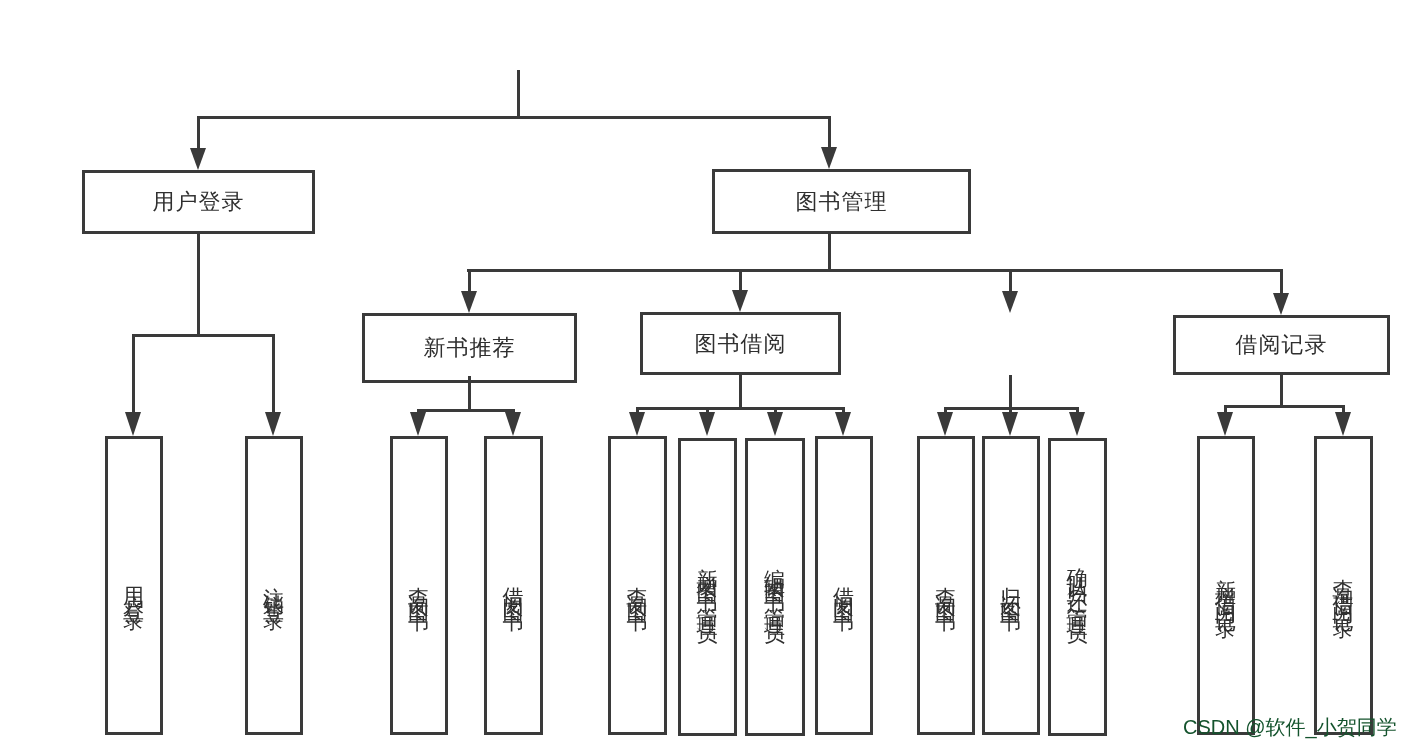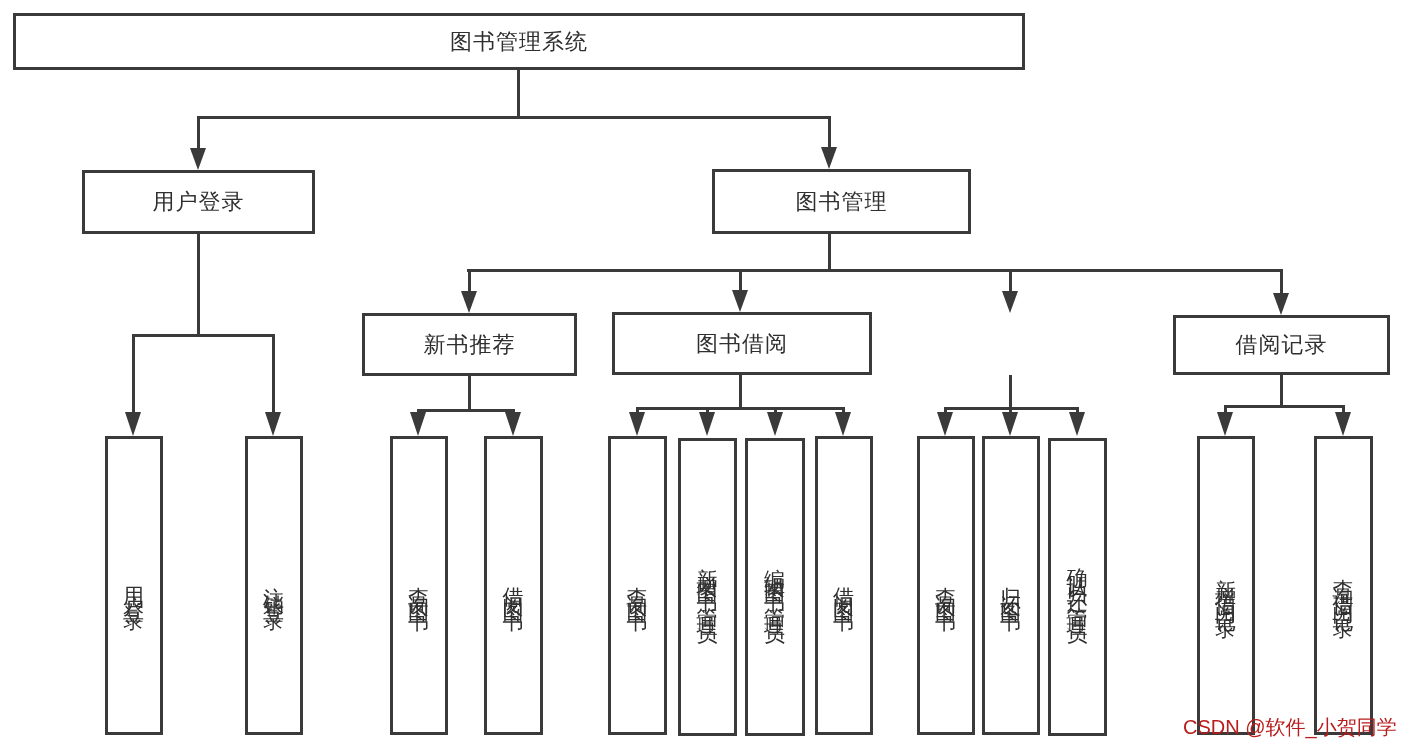--- a/index.html
+++ b/index.html
@@ -37,31 +37,30 @@
     position:absolute;width:0;height:0;
     border-left:8px solid transparent;
     border-right:8px solid transparent;
     border-top:24px solid #3a3a3a;
   }
   .arr.sm{border-top-width:22px;}
   .watermark{
     position:absolute;
     left:1183px;top:714px;
     font-size:20px;
-    color:#b91c1c;
+    color:#14532d;
     white-space:nowrap;
     z-index:5;
   }
 </style>
 </head>
 <body>
 
 <div id="stage">
 
-  <div class="box hbox" style="left:13px;top:13px;width:1012px;height:57px">图书管理系统</div>
 
   <div class="vl" style="left:517px;top:70px;height:48px"></div>
   <div class="hl" style="left:197px;top:116px;width:633px"></div>
   <div class="vl" style="left:197px;top:116px;height:33px"></div>
   <div class="arr sm" style="left:190px;top:148px"></div>
   <div class="vl" style="left:828px;top:116px;height:32px"></div>
   <div class="arr sm" style="left:821px;top:147px"></div>
 
   <div class="box hbox" style="left:82px;top:170px;width:233px;height:64px">用户登录</div>
   <div class="box hbox" style="left:712px;top:169px;width:259px;height:65px">图书管理</div>
@@ -77,22 +76,22 @@
   <div class="hl" style="left:467px;top:269px;width:815px"></div>
   <div class="vl" style="left:468px;top:269px;height:22px"></div>
   <div class="arr sm" style="left:461px;top:291px"></div>
   <div class="vl" style="left:739px;top:269px;height:22px"></div>
   <div class="arr sm" style="left:732px;top:290px"></div>
   <div class="vl" style="left:1009px;top:269px;height:22px"></div>
   <div class="arr sm" style="left:1002px;top:291px"></div>
   <div class="vl" style="left:1280px;top:269px;height:24px"></div>
   <div class="arr sm" style="left:1273px;top:293px"></div>
 
-  <div class="box hbox" style="left:362px;top:313px;width:215px;height:63px">新书推荐</div>
-  <div class="box hbox" style="left:612px;top:312px;width:260px;height:63px">图书借阅</div>
+  <div class="box hbox" style="left:362px;top:313px;width:215px;height:70px">新书推荐</div>
+  <div class="box hbox" style="left:640px;top:312px;width:201px;height:63px">图书借阅</div>
   <div class="box hbox" style="left:1173px;top:315px;width:217px;height:60px">借阅记录</div>
 
   <div class="vl" style="left:468px;top:376px;height:35px"></div>
   <div class="hl" style="left:417px;top:409px;width:98px"></div>
   <div class="vl" style="left:417px;top:409px;height:6px"></div>
   <div class="arr" style="left:410px;top:412px"></div>
   <div class="vl" style="left:512px;top:409px;height:6px"></div>
   <div class="arr" style="left:505px;top:412px"></div>
 
   <div class="vl" style="left:739px;top:375px;height:34px"></div>

